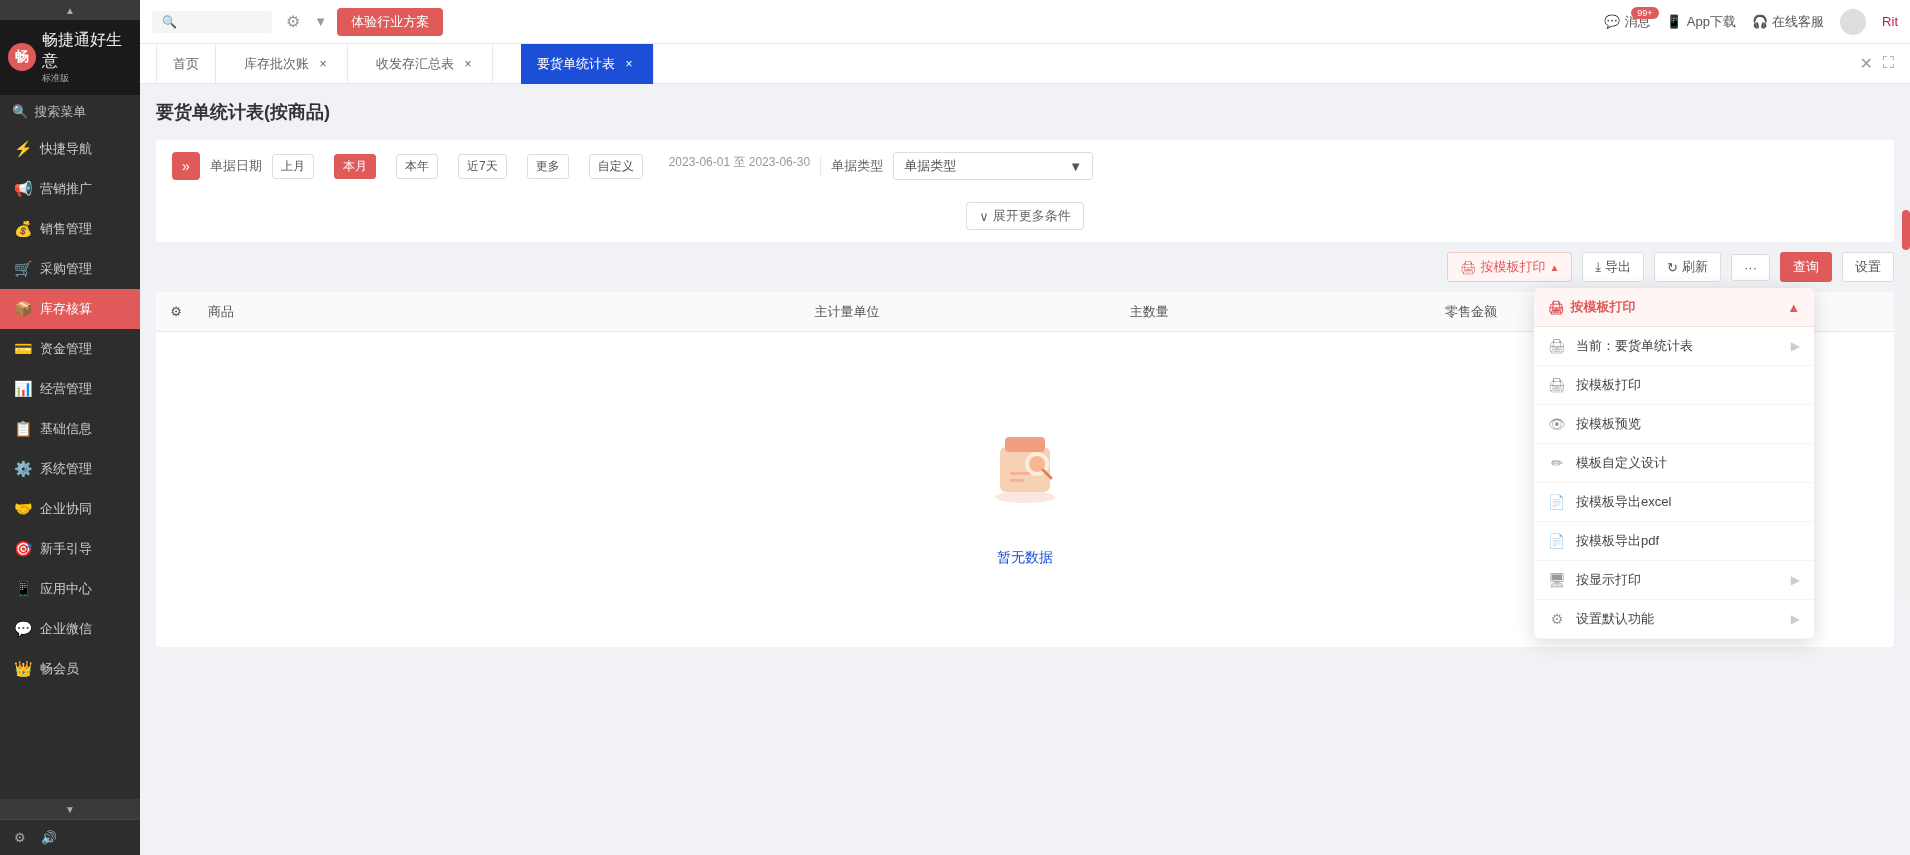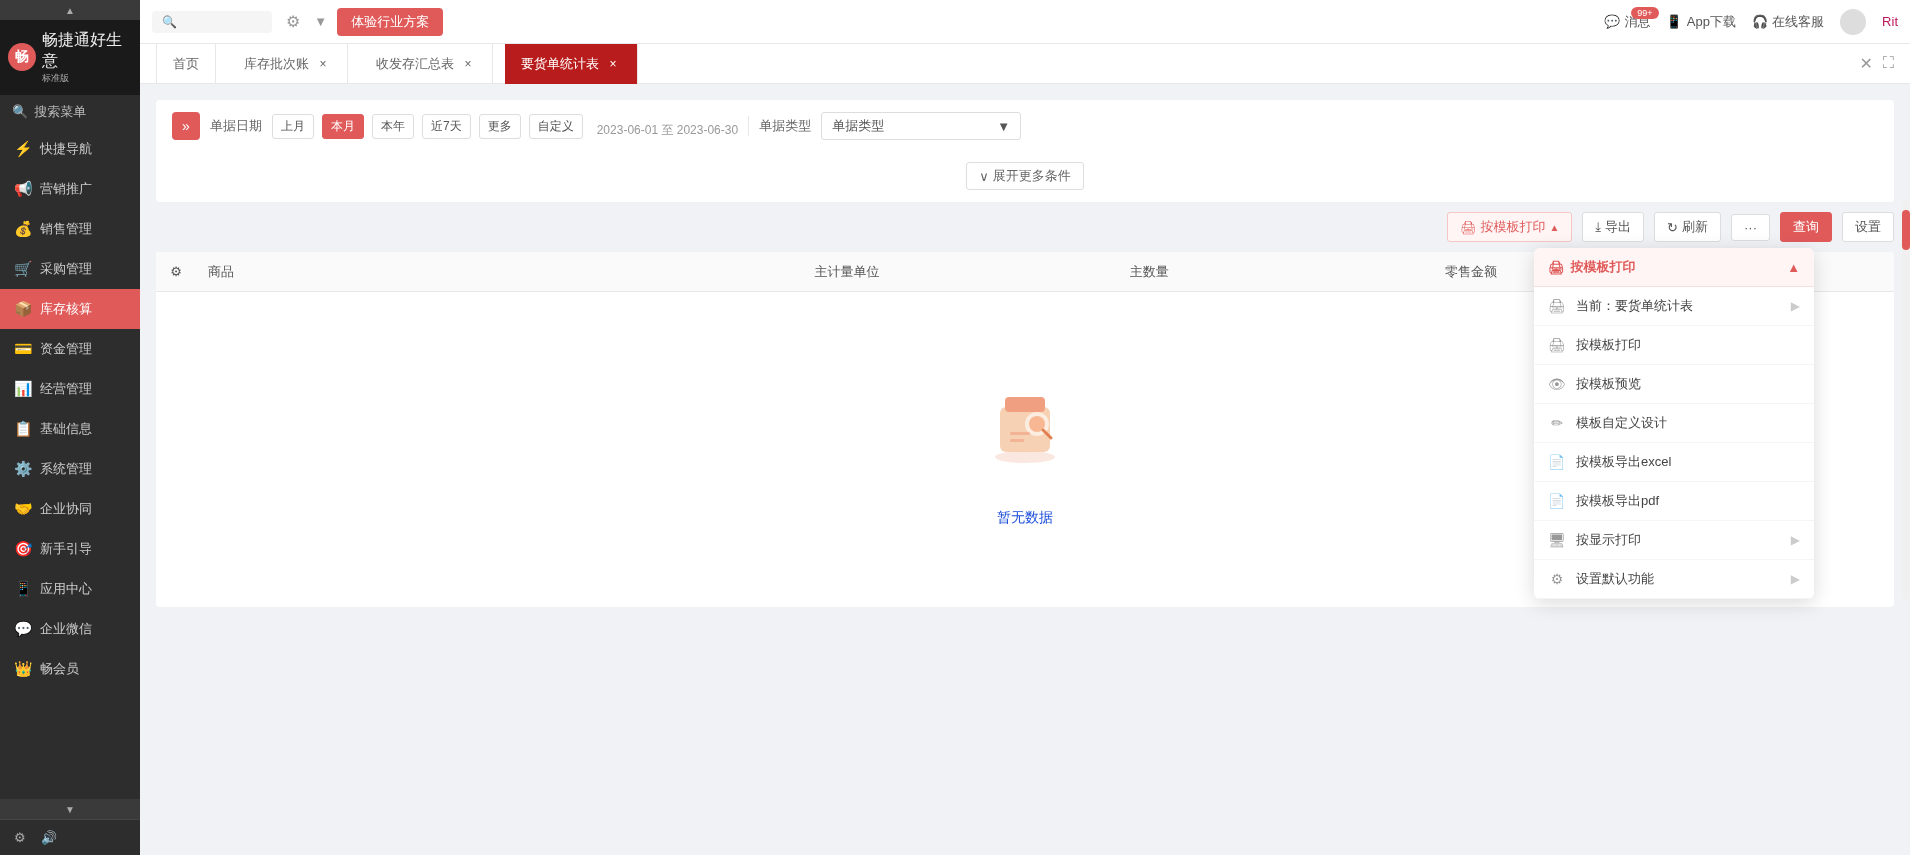--- a/index.html
+++ b/index.html
@@ -162,22 +162,23 @@
       display: flex; align-items: center;
       cursor: pointer;
       font-size: 13px;
       color: #666;
       border-right: 1px solid #e8e8e8;
       gap: 6px;
       white-space: nowrap;
     }
     .tab-item:first-child { border-left: 1px solid #e8e8e8; }
     .tab-item.active {
-      background: #b91c1c;
+      background: #1d4ed8;
       color: white;
+      margin-left: 16px;
     }
     .tab-close-btn {
       width: 16px; height: 16px;
       display: flex; align-items: center; justify-content: center;
       border-radius: 50%;
       font-size: 12px;
     }
     .tabs-window-controls {
       margin-left: auto;
       display: flex; gap: 10px;
@@ -216,21 +217,21 @@
       background: #e05a5a;
       color: white;
       display: flex; align-items: center; justify-content: center;
       border-radius: 4px;
       cursor: pointer;
       font-size: 14px;
       flex-shrink: 0;
     }
     .filter-label { color: #666; font-size: 13px; white-space: nowrap; }
     .date-filter {
-      display: flex; align-items: flex-end; gap: 8px; flex-wrap: wrap;
+      display: flex; align-items: flex-start; gap: 20px; flex-wrap: wrap;
     }
     .date-btn {
       padding: 3px 8px;
       border: 1px solid #ddd;
       border-radius: 3px;
       font-size: 12px;
       cursor: pointer;
       color: #555;
       background: white;
     }
@@ -556,20 +557,21 @@
       <span class="tab-close-btn">×</span>
     </div>
     <div class="tabs-window-controls">
       <span style="cursor:pointer; color:#999;">✕</span>
       <span style="cursor:pointer; color:#999;">⛶</span>
     </div>
   </div>
 
   <div class="page-content">
 
+    <div class="page-title">要货单统计表(按商品)</div>
 
     <div class="filter-bar">
       <div class="filter-toggle-btn">
         <span>»</span>
       </div>
       <span class="filter-label">单据日期</span>
       <div class="date-filter">
         <button class="date-btn">上月</button>
         <button class="date-btn active">本月</button>
         <button class="date-btn">本年</button>

